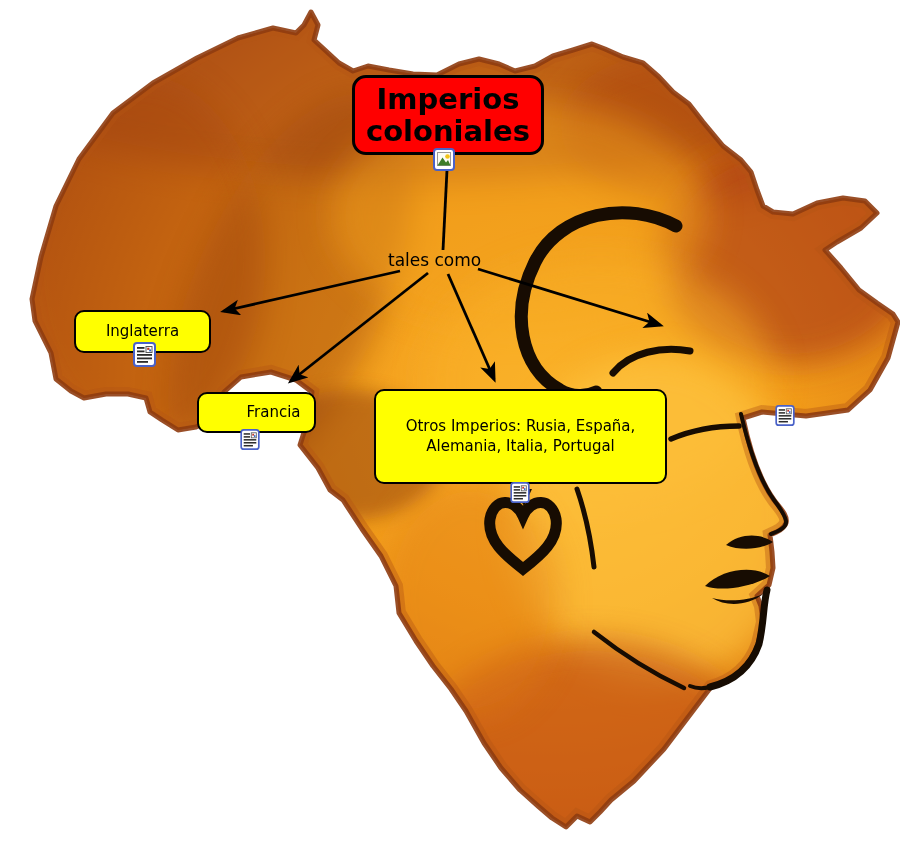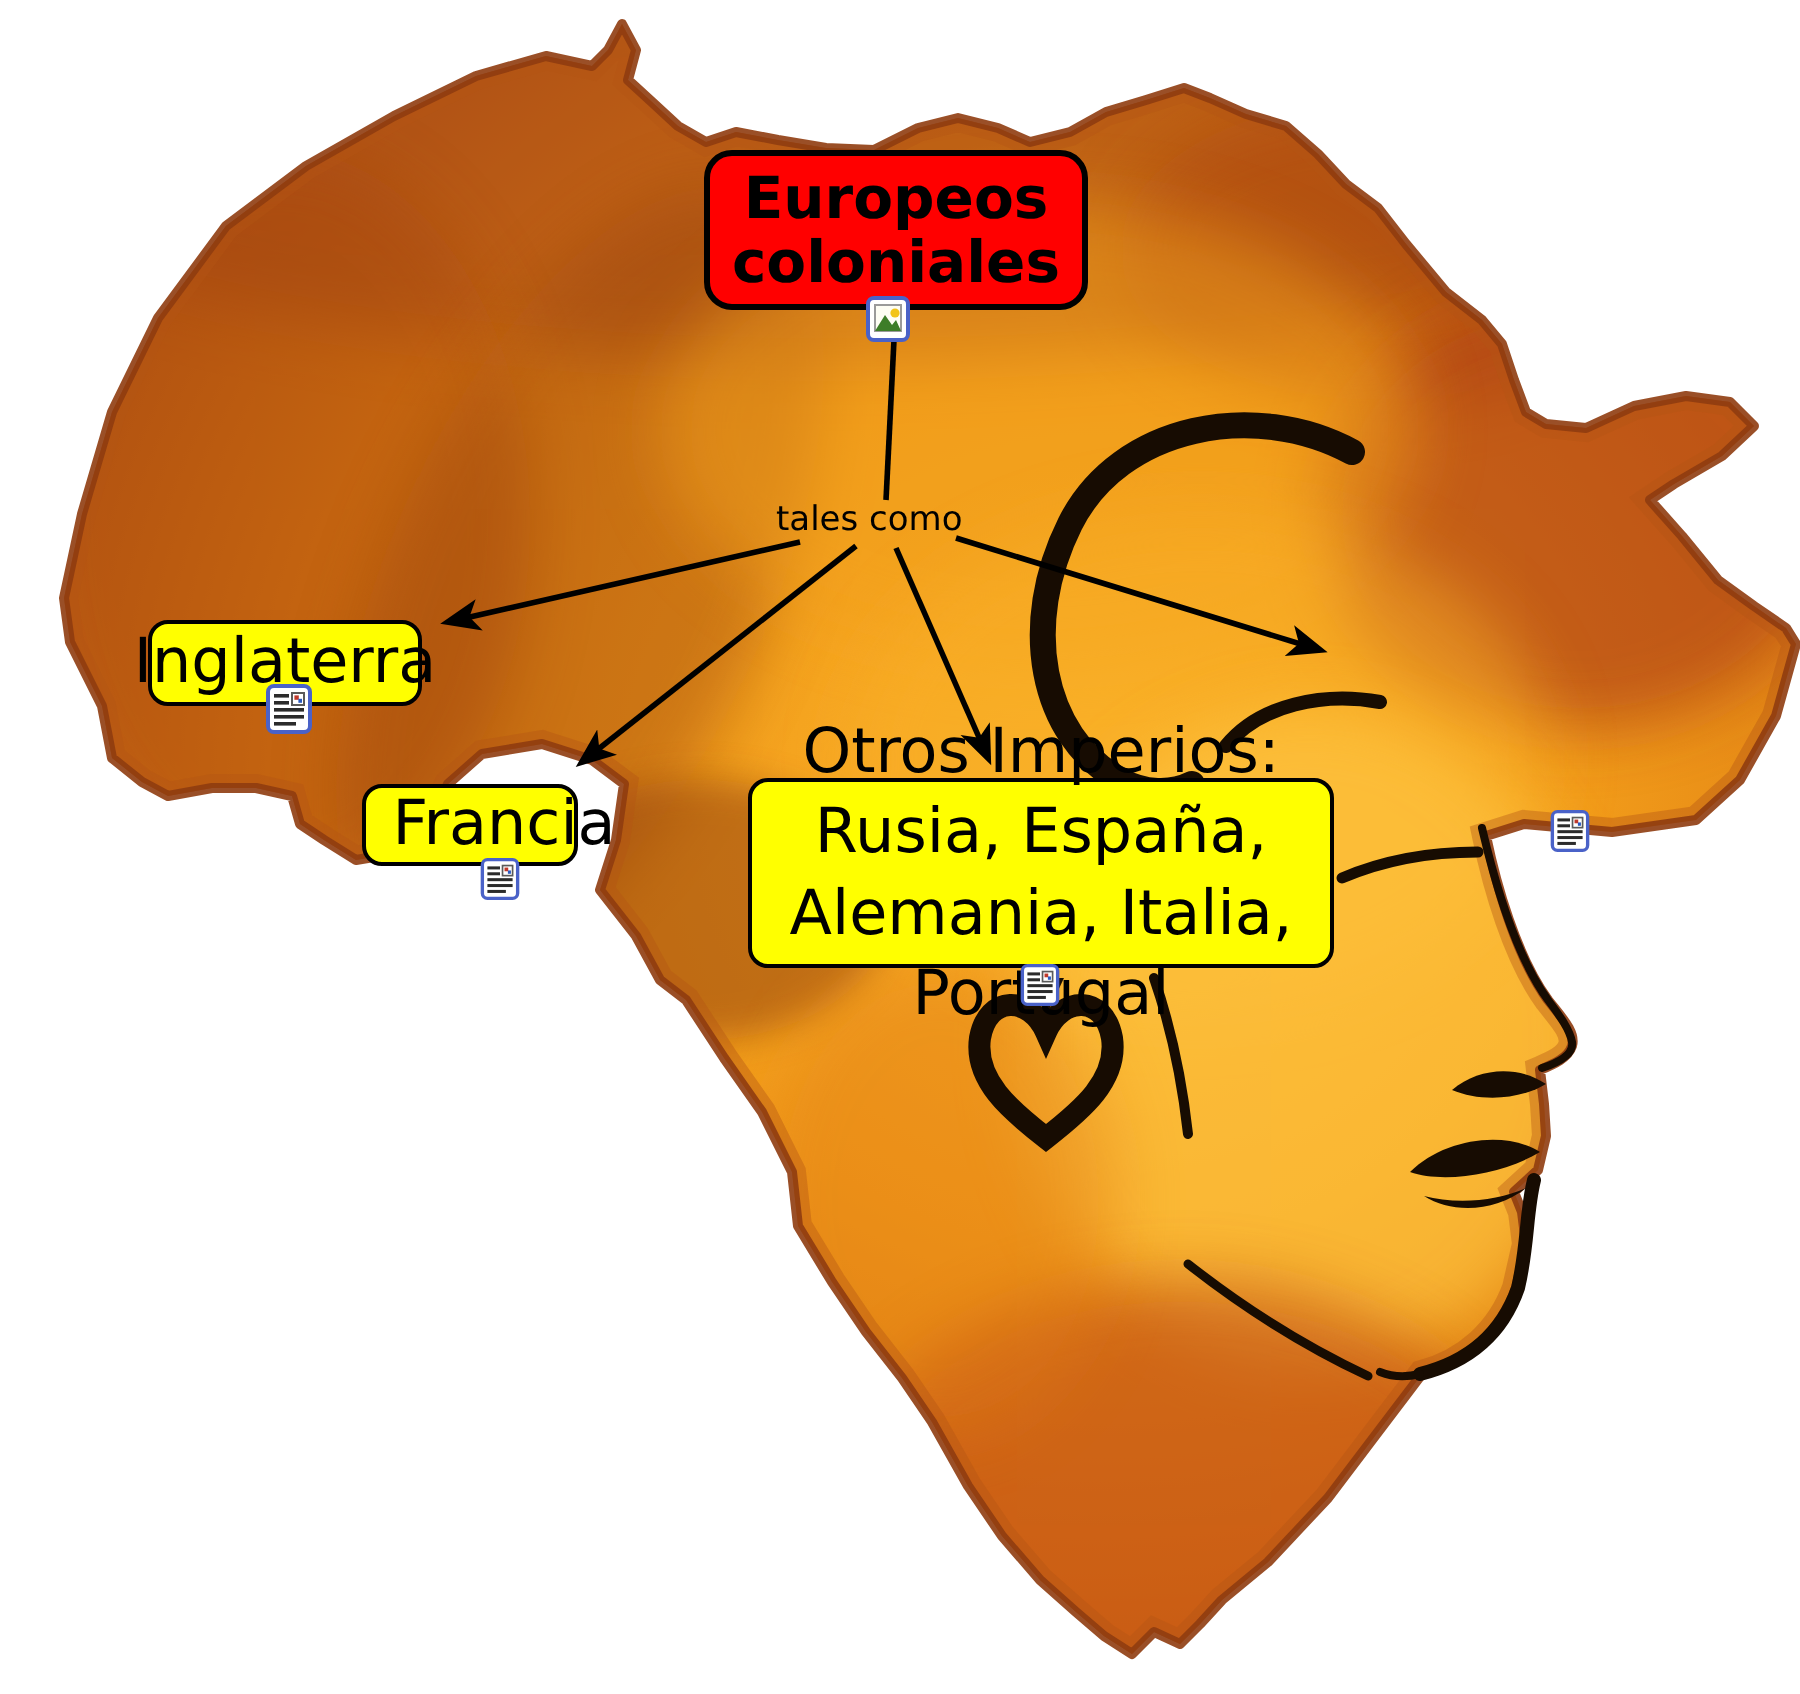--- a/index.html
+++ b/index.html
@@ -4,21 +4,21 @@
 <style>
   html,body{margin:0;padding:0;background:#ffffff;}
   .stage{position:relative;width:900px;height:847px;overflow:hidden;background:#ffffff;
          font-family:"DejaVu Sans","Liberation Sans",sans-serif;}
   .bg-svg{position:absolute;left:0;top:0;width:900px;height:847px;}
   .node{position:absolute;display:flex;align-items:center;justify-content:center;
         text-align:center;box-sizing:border-box;color:#000;cursor:default;}
   .node.root{background:#ff0000;border:3px solid #000;border-radius:14px;
              font-weight:bold;font-size:29px;line-height:1.12;padding:0 4px;}
   .node.child{background:#ffff00;border:2px solid #000;border-radius:10px;
-              font-size:31px;line-height:1.3;padding:0 2px;}
+              font-size:15px;line-height:1.3;padding:0 2px;}
   .linking-phrase{position:absolute;color:#000;font-size:17px;text-align:left;
                   white-space:nowrap;}
   .res-icon{position:absolute;z-index:5;display:block;}
 </style>
 </head>
 <body>
 
 <div class="stage">
 
   <svg class="bg-svg" viewBox="0 0 900 847">
@@ -100,30 +100,30 @@
     <g stroke="#000000" stroke-width="2.8" fill="none">
       <line x1="447" y1="170" x2="443" y2="250"></line>
       <line x1="400" y1="271" x2="224" y2="311" marker-end="url(#arrowHead)"></line>
       <line x1="428" y1="273" x2="291" y2="381" marker-end="url(#arrowHead)"></line>
       <line x1="448" y1="274" x2="494" y2="379" marker-end="url(#arrowHead)"></line>
       <line x1="478" y1="269" x2="660" y2="325" marker-end="url(#arrowHead)"></line>
     </g>
   </svg>
 
   <div class="node root" style="left:352px;top:75px;width:192px;height:80px;">
-    <span>Europeos coloniales</span>
+    <span>Imperios coloniales</span>
   </div>
 
   <div class="linking-phrase" style="left:388px;top:250px;width:110px;">tales como</div>
 
   <div class="node child" style="left:74px;top:310px;width:137px;height:43px;">
     <span>Inglaterra</span>
   </div>
 
-  <div class="node child" style="left:181px;top:392px;width:108px;height:41px;padding-left:36px;">
+  <div class="node child" style="left:197px;top:392px;width:119px;height:41px;padding-left:36px;">
     <span>Francia</span>
   </div>
 
   <div class="node child" style="left:374px;top:389px;width:293px;height:95px;">
     <span>Otros Imperios: Rusia, España, Alemania, Italia, Portugal</span>
   </div>
 
 
   <svg class="res-icon" style="left:433px;top:148px;" width="22" height="23" viewBox="0 0 22 23">
     <rect x="1" y="1" width="20" height="21" rx="3" fill="#ffffff" stroke="#4a62c8" stroke-width="2"></rect>

